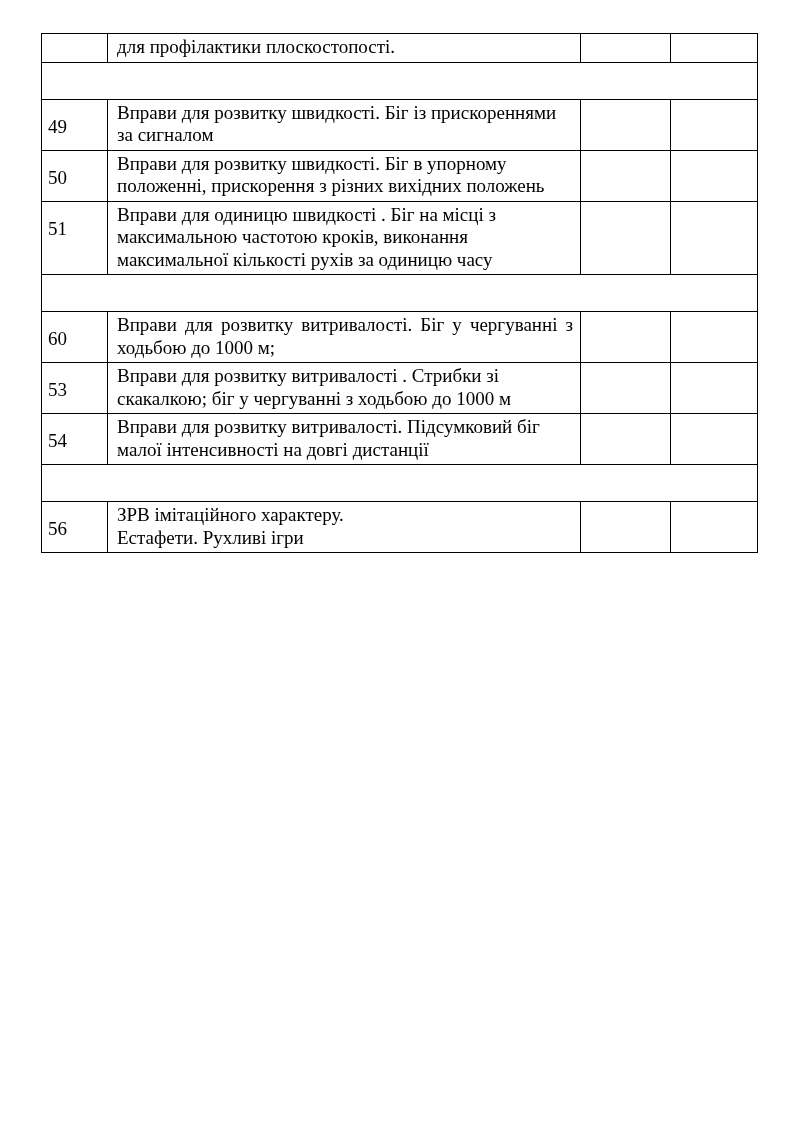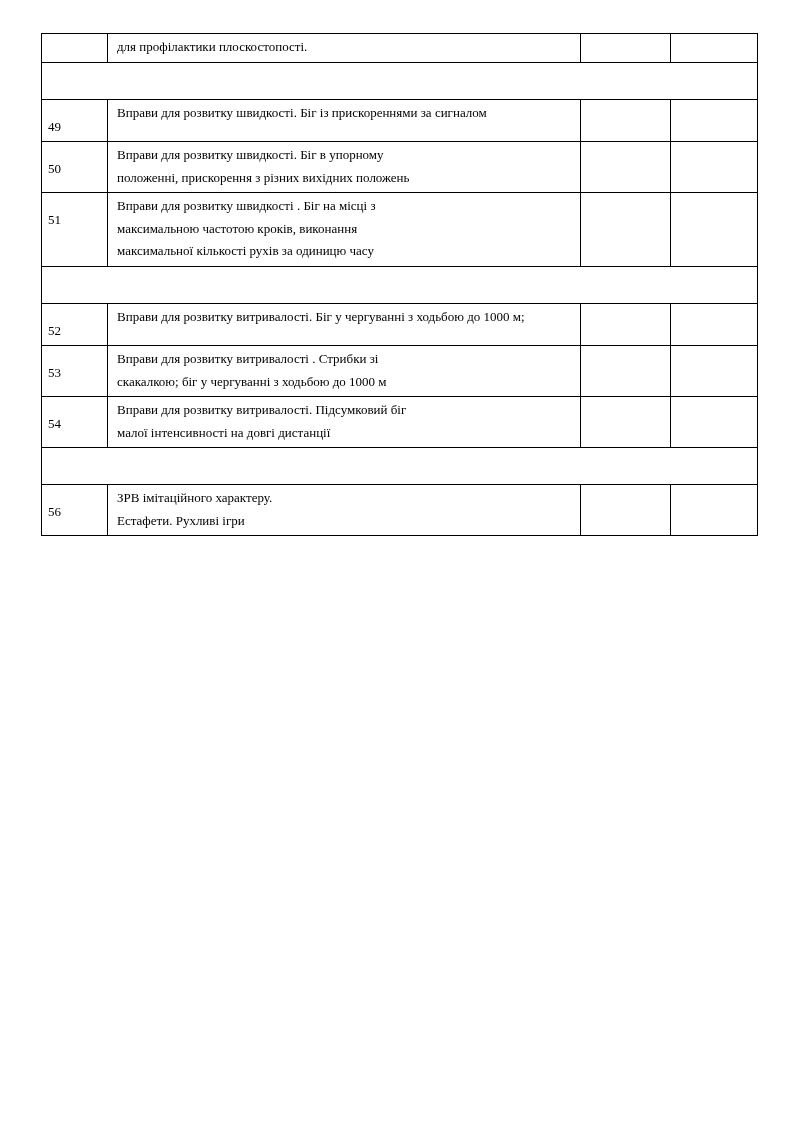--- a/index.html
+++ b/index.html
@@ -31,21 +31,21 @@
   }
   .doc-table col.c-num   { width: 66px; }
   .doc-table col.c-desc  { width: 473px; }
   .doc-table col.c-mid   { width: 90px; }
   .doc-table col.c-last  { width: 87px; }
 
   .doc-table td {
     border: 1px solid #000000;
     vertical-align: top;
     padding: 0;
-    font-size: 13px;
+    font-size: 19px;
     line-height: 22.5px;
     background: #ffffff;
   }
   td.num {
     padding: 16px 0 3px 6px;
     text-align: left;
     white-space: nowrap;
   }
   td.desc {
     padding: 2px 7px 3px 9px;
@@ -103,32 +103,32 @@
           <td class="desc">
             <span class="desc-line">Вправи для розвитку швидкості. Біг в упорному</span>
             <span class="desc-line">положенні, прискорення з різних вихідних положень</span>
           </td>
           <td class="blank"></td>
           <td class="blank"></td>
         </tr>
         <tr>
           <td class="num">51</td>
           <td class="desc">
-            <span class="desc-line">Вправи для розвитку швидкості . Біг на місці з</span>
+            <span class="desc-line">Вправи для одиницю швидкості . Біг на місці з</span>
             <span class="desc-line">максимальною частотою кроків, виконання</span>
             <span class="desc-line">максимальної кількості рухів за одиницю часу</span>
           </td>
           <td class="blank"></td>
           <td class="blank"></td>
         </tr>
         <tr class="spacer">
           <td colspan="4" class="blank"></td>
         </tr>
         <tr>
-          <td class="num">52</td>
+          <td class="num">60</td>
           <td class="desc justify">
             <span class="desc-line">Вправи для розвитку витривалості. Біг у чергуванні з ходьбою до 1000 м;</span>
           </td>
           <td class="blank"></td>
           <td class="blank"></td>
         </tr>
         <tr>
           <td class="num">53</td>
           <td class="desc">
             <span class="desc-line">Вправи для розвитку витривалості . Стрибки зі</span>

